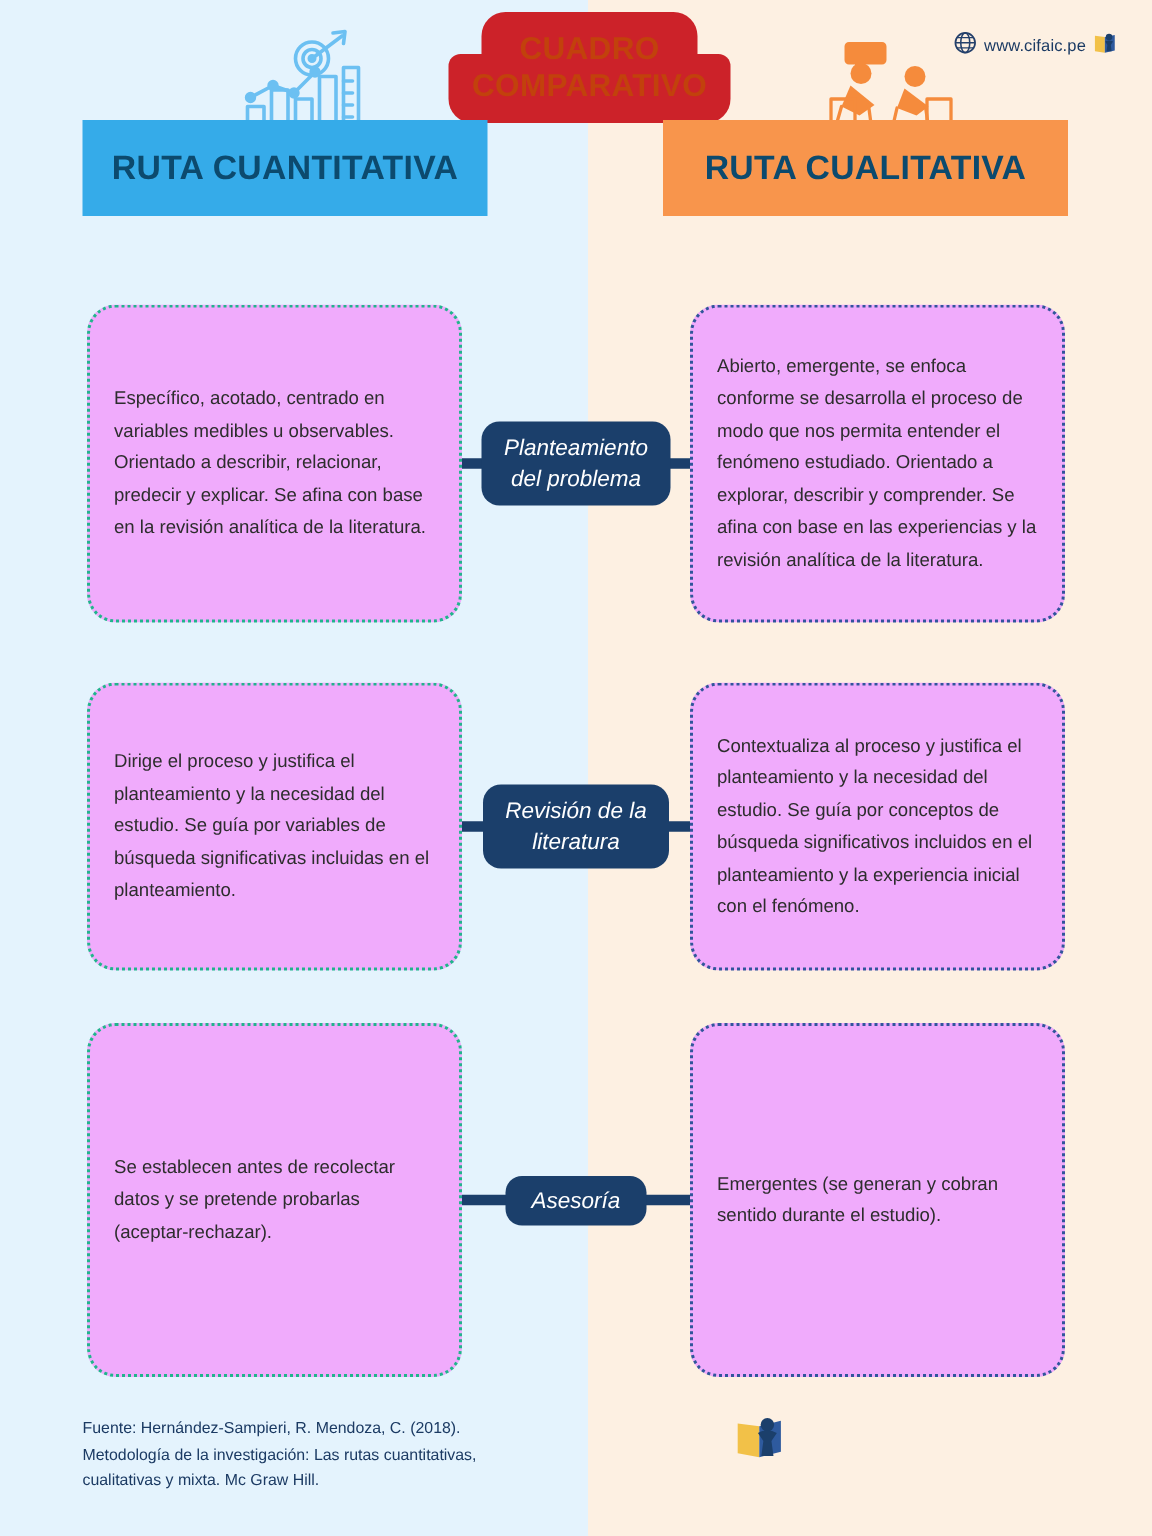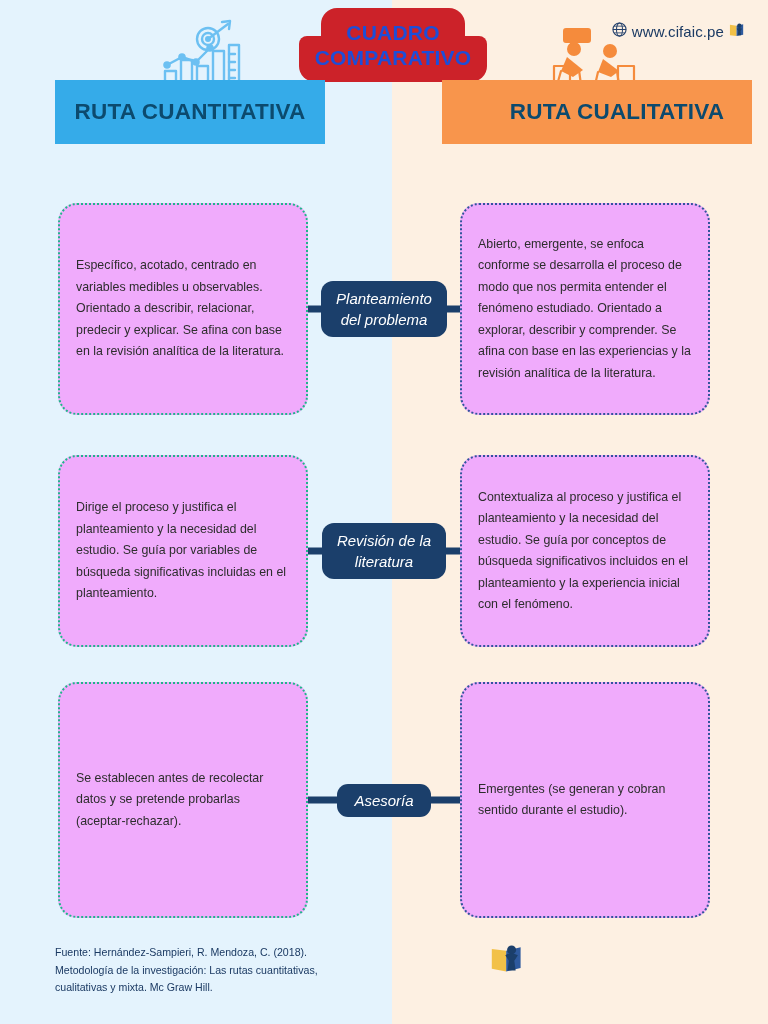--- a/index.html
+++ b/index.html
@@ -47,21 +47,21 @@
   }
   .site-url {
     position: absolute;
     right: 22px; top: 20px;
     display: flex;
     align-items: center;
     gap: 5px;
     height: 22px;
   }
   .site-url .url-text {
-    font-size: 15px;
+    font-size: 11px;
     color: #1B3A63;
     letter-spacing: .1px;
     white-space: nowrap;
   }
 
   .title-banner {
     position: absolute;
     left: 299px; top: 8px;
     width: 188px; height: 74px;
   }
@@ -80,21 +80,21 @@
     border-radius: 8px 8px 16px 16px;
   }
   .title-banner .title-text {
     position: absolute;
     left: 0; top: 0;
     width: 188px; height: 74px;
     display: flex;
     flex-direction: column;
     align-items: center;
     justify-content: center;
-    color: #1d4ed8;
+    color: #c2410c;
     font-weight: bold;
     font-size: 21px;
     line-height: 25px;
     letter-spacing: .2px;
     text-align: center;
   }
   .title-text .l1 { margin-top: -1px; }
 
   
   .col-head {
@@ -109,21 +109,20 @@
     font-size: 22.5px;
     letter-spacing: .2px;
   }
   .col-head.quant {
     left: 55px; width: 270px;
     background: #35ABE9;
   }
   .col-head.cual {
     left: 442px; width: 270px;
     background: #F8954C;
-    padding-left: 40px;
   }
 
   
   .row { position: absolute; left: 0; width: 768px; }
   .row-1 { top: 203px; height: 212px; }
   .row-2 { top: 455px; height: 192px; }
   .row-3 { top: 682px; height: 236px; }
 
   .cell {
     position: absolute;

